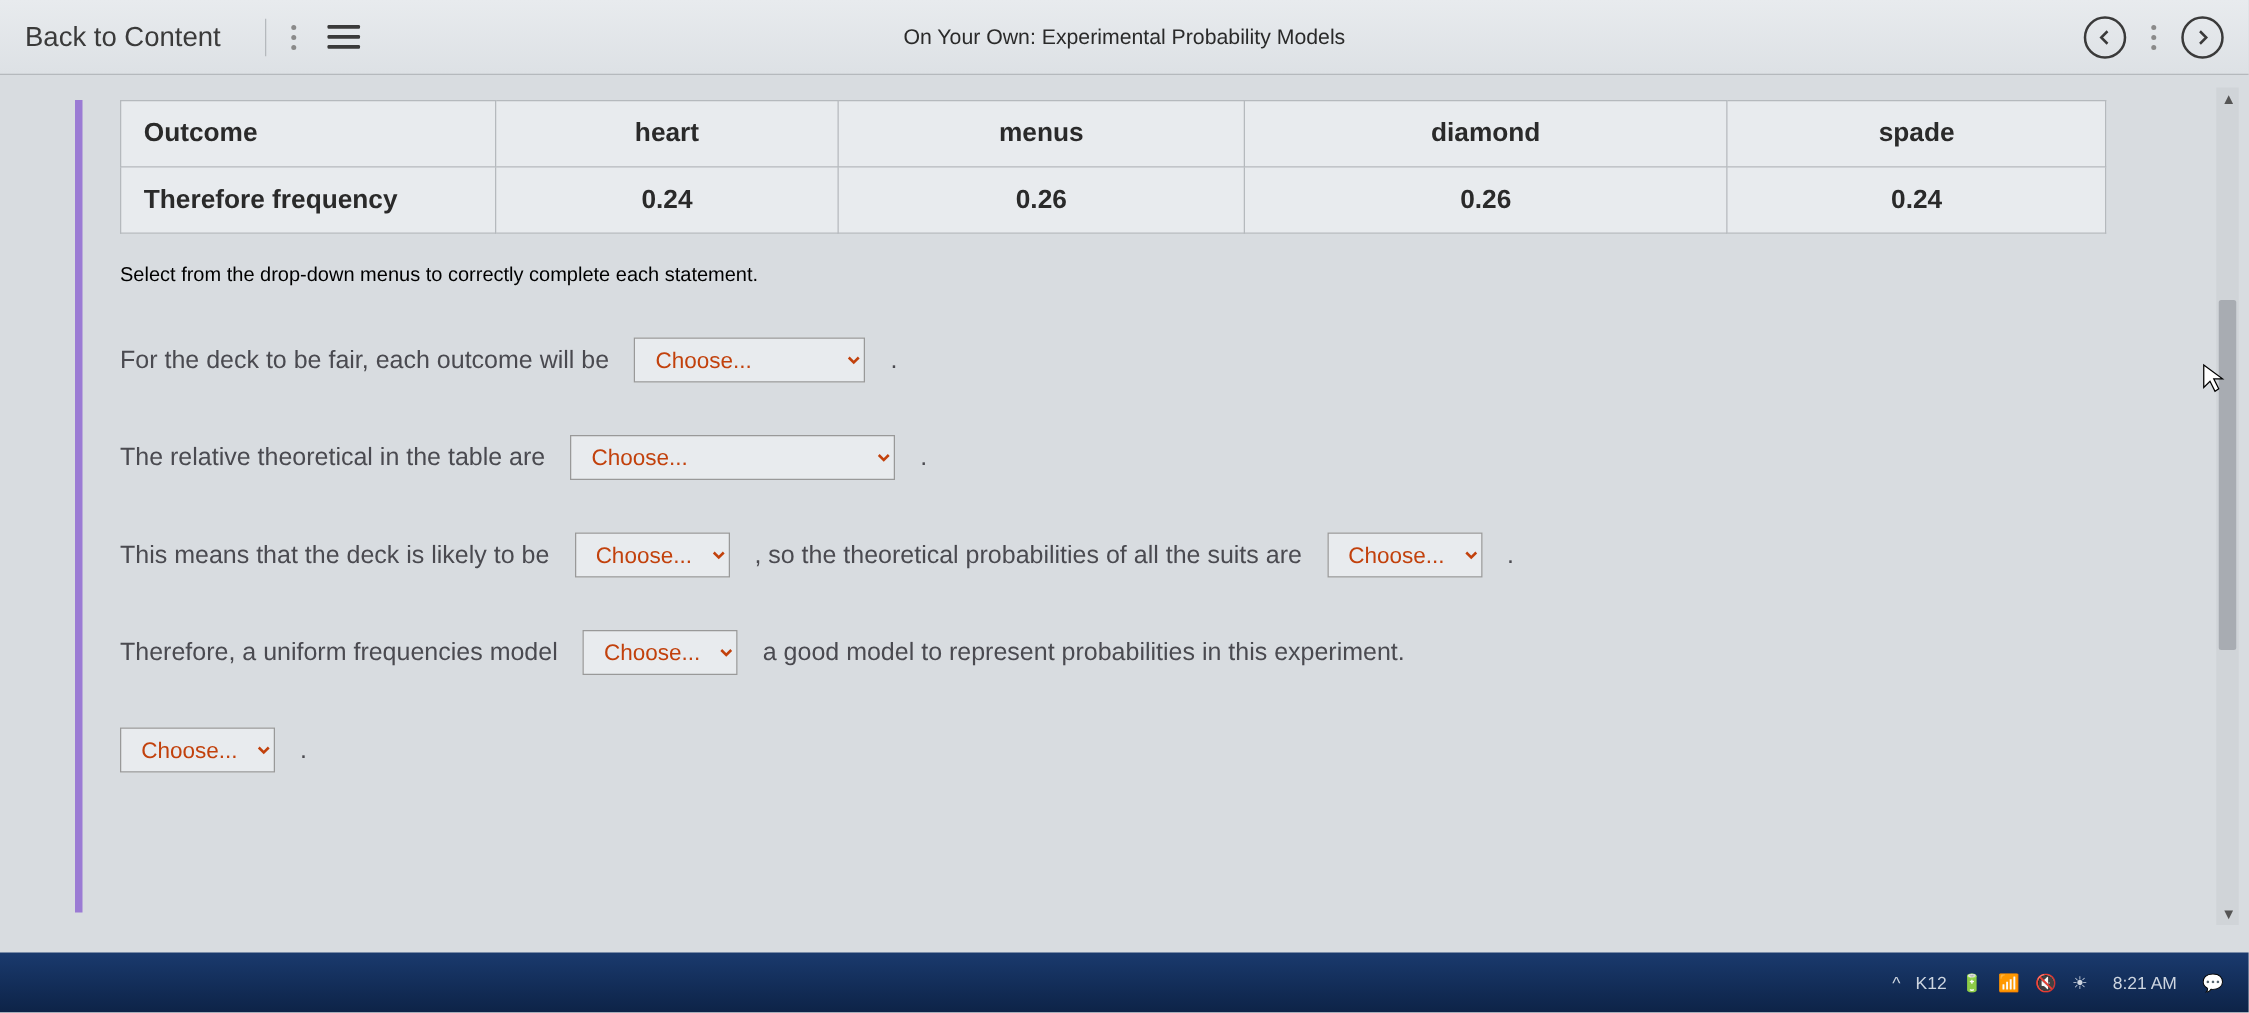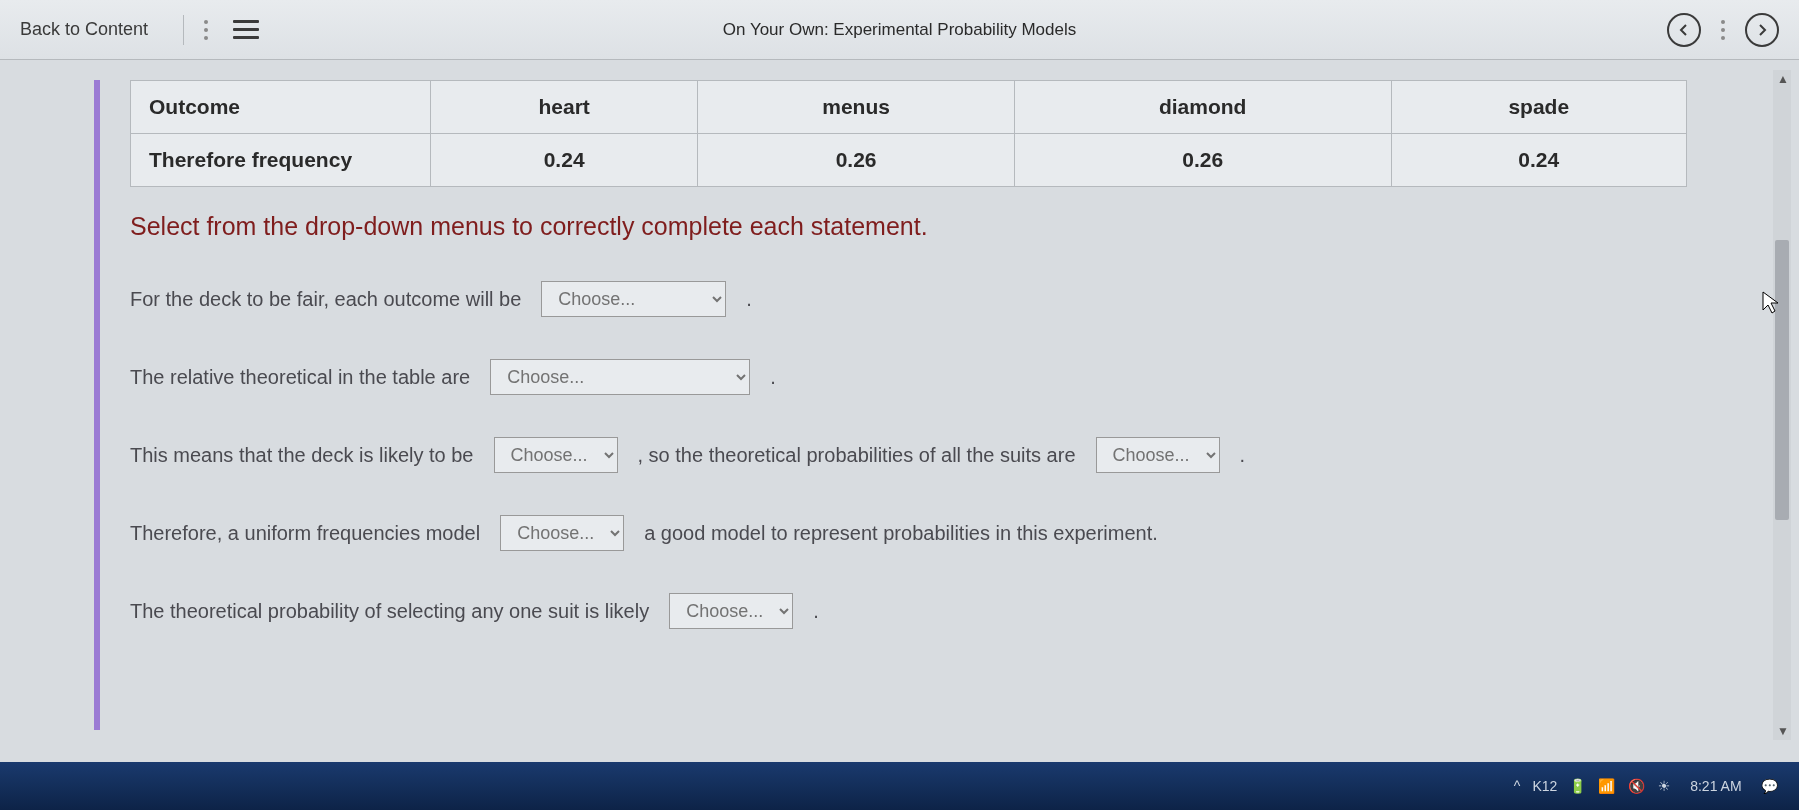--- a/index.html
+++ b/index.html
@@ -15,21 +15,21 @@
       height: 60px;
       background: linear-gradient(to bottom, #e8ebee, #dde1e5);
       border-bottom: 1px solid #b5b9bd;
       display: flex;
       align-items: center;
       padding: 0 20px;
       position: relative;
     }
     .back-link {
       color: #3a3a3a;
-      font-size: 18px;
+      font-size: 22px;
       margin-right: 20px;
     }
     .sep {
       width: 1px;
       height: 30px;
       background: #b5b9bd;
       margin: 0 15px;
     }
     .hamburger {
       display: flex;
@@ -83,21 +83,20 @@
     }
     .content-wrap {
       padding: 20px 30px 20px 60px;
       position: relative;
       height: calc(100% - 120px);
     }
     .content {
       border-left: 6px solid #9b7bd4;
       padding-left: 30px;
       height: 100%;
-      margin-left: 34px;
     }
     table {
       width: 95%;
       border-collapse: collapse;
       background: #e8ebee;
       margin-bottom: 25px;
     }
     th, td {
       border: 1px solid #b5b9bd;
       padding: 14px 18px;
@@ -107,39 +106,39 @@
     }
     th {
       text-align: left;
       font-weight: bold;
       width: 300px;
     }
     td {
       text-align: center;
     }
     .instr {
-      font-size: 25px;
-      color: #7f1d1d;
+      font-size: 16px;
+      color: #000000;
       margin-bottom: 40px;
     }
     .line {
       font-size: 20px;
       color: #4a4a50;
       margin-bottom: 42px;
       display: flex;
       align-items: center;
       flex-wrap: wrap;
       gap: 20px;
     }
     .line select {
       font-size: 18px;
       padding: 6px 12px;
       background: #e8ebee;
       border: 1px solid #999;
-      color: #737373;
+      color: #c2410c;
       cursor: pointer;
     }
     .line select.wide { min-width: 185px; }
     .line select.xwide { min-width: 260px; }
     .line select.narrow { min-width: 110px; }
     .scrollbar {
       position: absolute;
       right: 8px;
       top: 10px;
       width: 18px;
@@ -268,21 +267,20 @@
       <span>.</span>
     </div>
 
     <div class="line">
       <span>Therefore, a uniform frequencies model</span>
       <select class="narrow"><option>Choose...</option></select>
       <span>a good model to represent probabilities in this experiment.</span>
     </div>
 
     <div class="line">
-      <span>The theoretical probability of selecting any one suit is likely</span>
       <select class="narrow"><option>Choose...</option></select>
       <span>.</span>
     </div>
 
   </div>
 
   <div class="scrollbar">
     <span class="scroll-arrow up">▲</span>
     <div class="scroll-thumb"></div>
     <span class="scroll-arrow down">▼</span>

